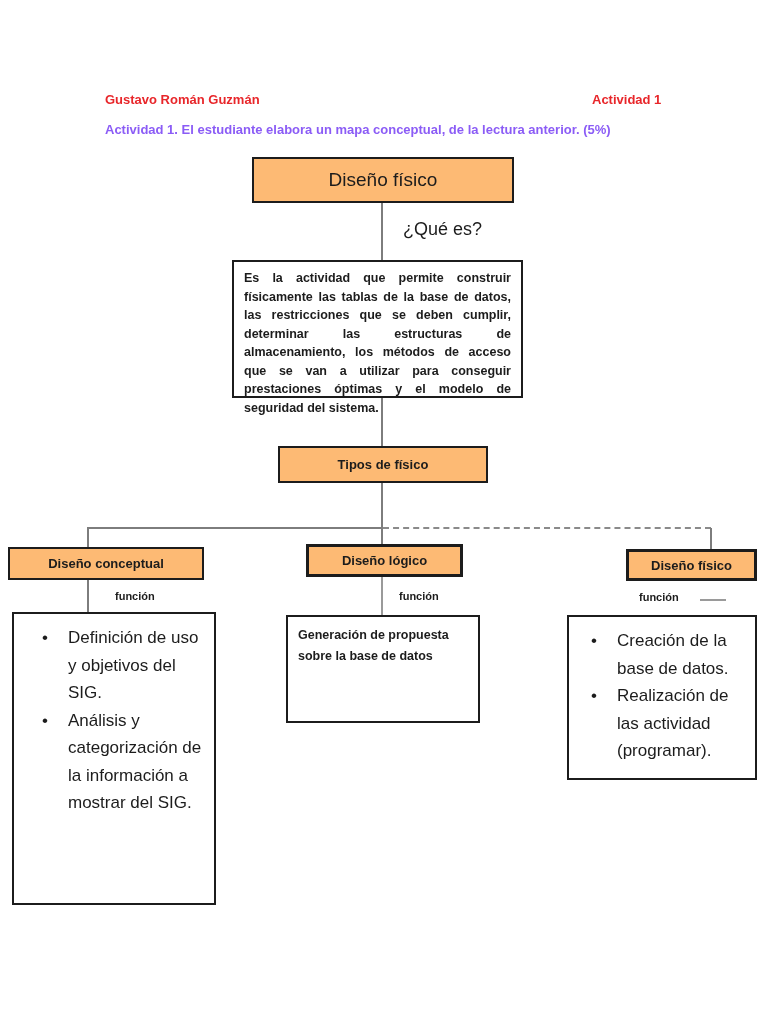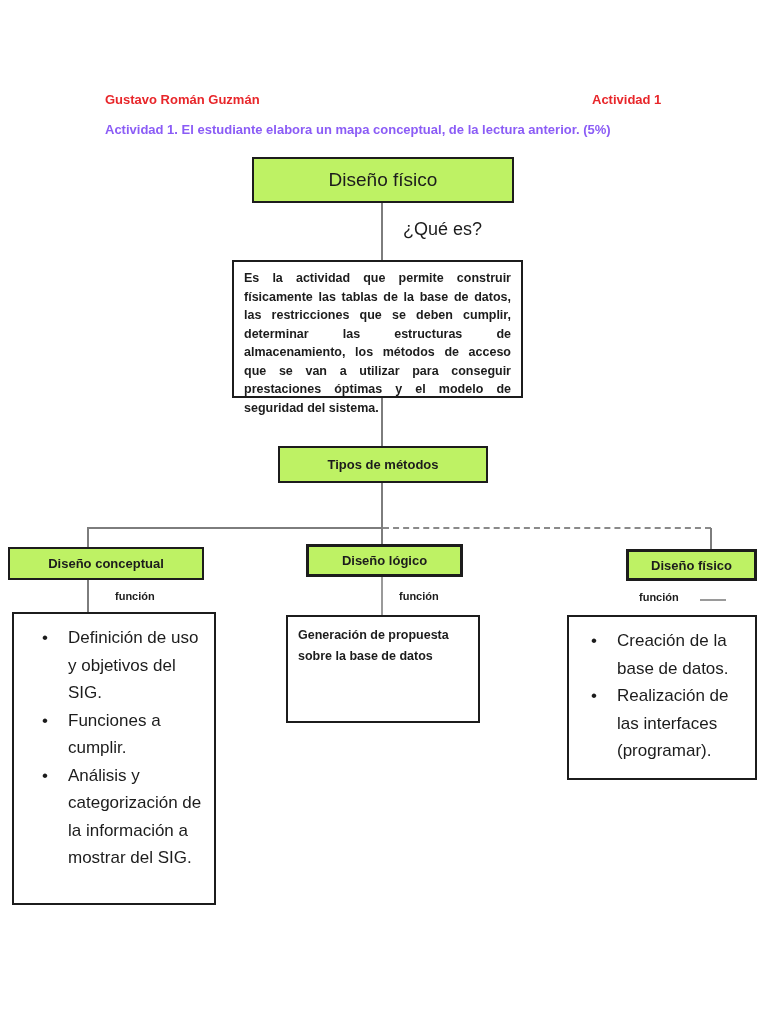--- a/index.html
+++ b/index.html
@@ -21,21 +21,21 @@
   .hdr-activity {
     position: absolute; left: 592px; top: 92px;
     font-size: 13px; font-weight: bold; color: #e8262a;
   }
   .instruction {
     position: absolute; left: 105px; top: 122px;
     font-size: 13px; font-weight: bold; color: #8b5cf6;
   }
   
   .node {
-    position: absolute; background: #bef264;
+    position: absolute; background: #fdba74;
     border: 2px solid #1c1c1c;
     display: flex; align-items: center; justify-content: center;
     text-align: center;
   }
   .node.thick { border-width: 3px; }
   .root-box   { left: 252px; top: 157px; width: 262px; height: 46px; font-size: 19px; }
   .tipos-box  { left: 278px; top: 446px; width: 210px; height: 37px; font-size: 13px; font-weight: bold; }
   .branch-box { font-size: 13px; font-weight: bold; }
   .b1 { left: 8px;   top: 547px; width: 196px; height: 33px; }
   .b2 { left: 306px; top: 544px; width: 157px; height: 33px; }
@@ -110,21 +110,21 @@
   <div class="vline l-root-q"></div>
   <div class="question">¿Qué es?</div>
 
   <div class="def-box">
     <span>Es la actividad que permite construir físicamente las tablas de la base de datos, las restricciones que se deben cumplir, determinar las estructuras de almacenamiento, los métodos de acceso que se van a utilizar para conseguir prestaciones óptimas y el modelo de seguridad del sistema.</span>
   </div>
 
   <div class="vline l-def-tipos"></div>
 
   <div class="node tipos-box">
-    <span>Tipos de métodos</span>
+    <span>Tipos de físico</span>
   </div>
 
   <div class="vline l-tipos-j"></div>
   <div class="hline l-h-left"></div>
   <div class="hline dashed l-h-right"></div>
   <div class="vline l-drop-l"></div>
   <div class="vline l-drop-c"></div>
   <div class="vline l-drop-r"></div>
 
   <div class="node branch-box b1">
@@ -140,29 +140,28 @@
   <div class="vline l-b1-c1"></div>
   <div class="vline l-b2-c2"></div>
   <div class="funcion f1">función</div>
   <div class="funcion f2">función</div>
   <div class="funcion f3">función</div>
   <div class="hline l-f3-dash"></div>
 
   <div class="content-box c1">
     <ul class="bullets">
       <li>Definición de uso y objetivos del SIG.</li>
-      <li>Funciones a cumplir.</li>
       <li>Análisis y categorización de la información a mostrar del SIG.</li>
     </ul>
   </div>
 
   <div class="content-box c2">
     <p>Generación de propuesta sobre la base de datos</p>
   </div>
 
   <div class="content-box c3">
     <ul class="bullets">
       <li>Creación de la base de datos.</li>
-      <li>Realización de las interfaces (programar).</li>
+      <li>Realización de las actividad (programar).</li>
     </ul>
   </div>
 
 </div>
 
 </body></html>

